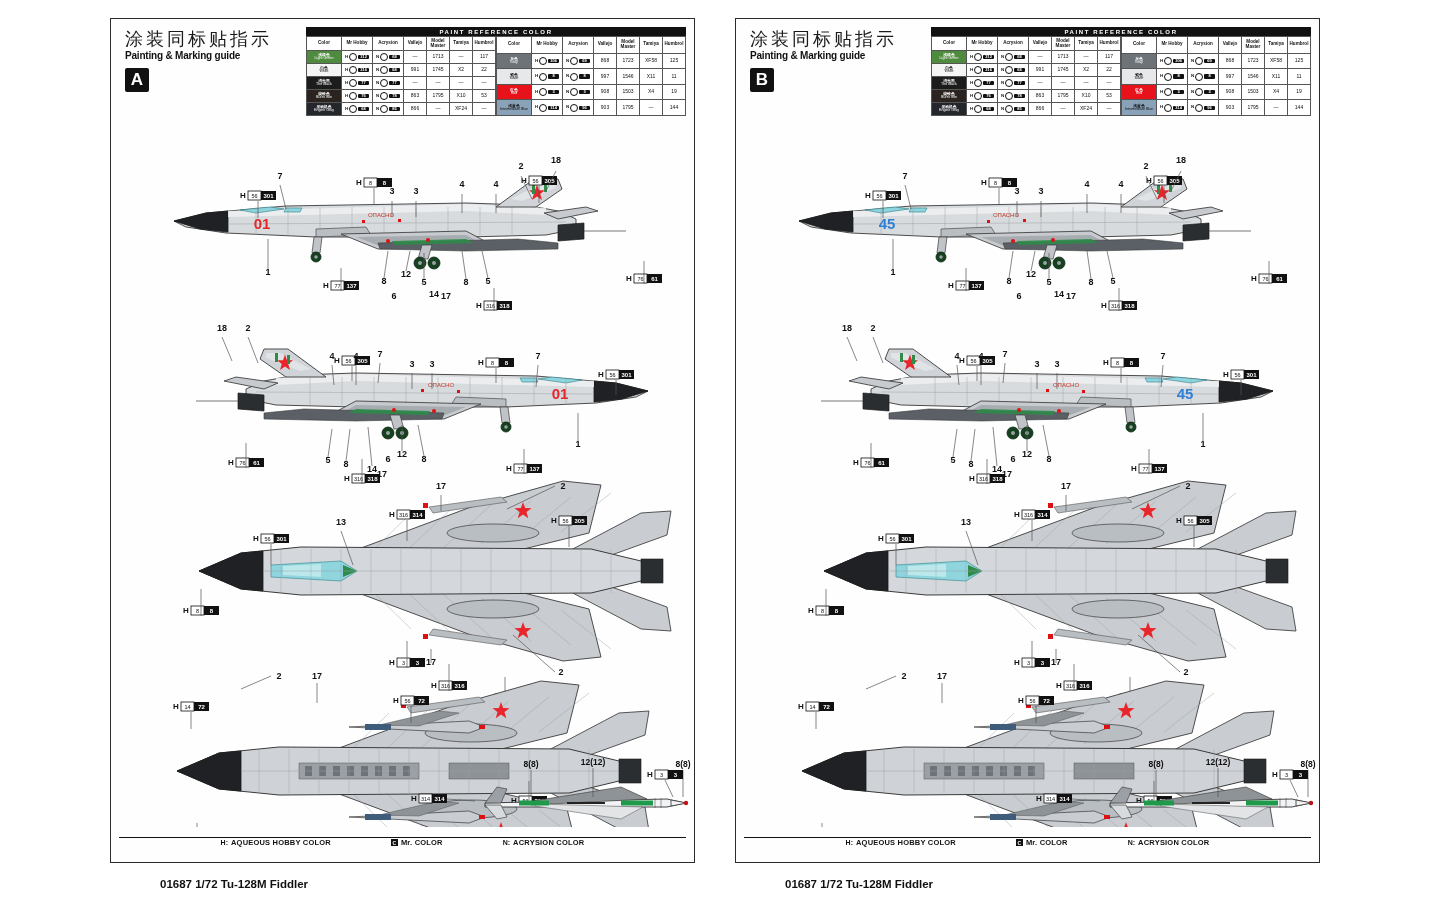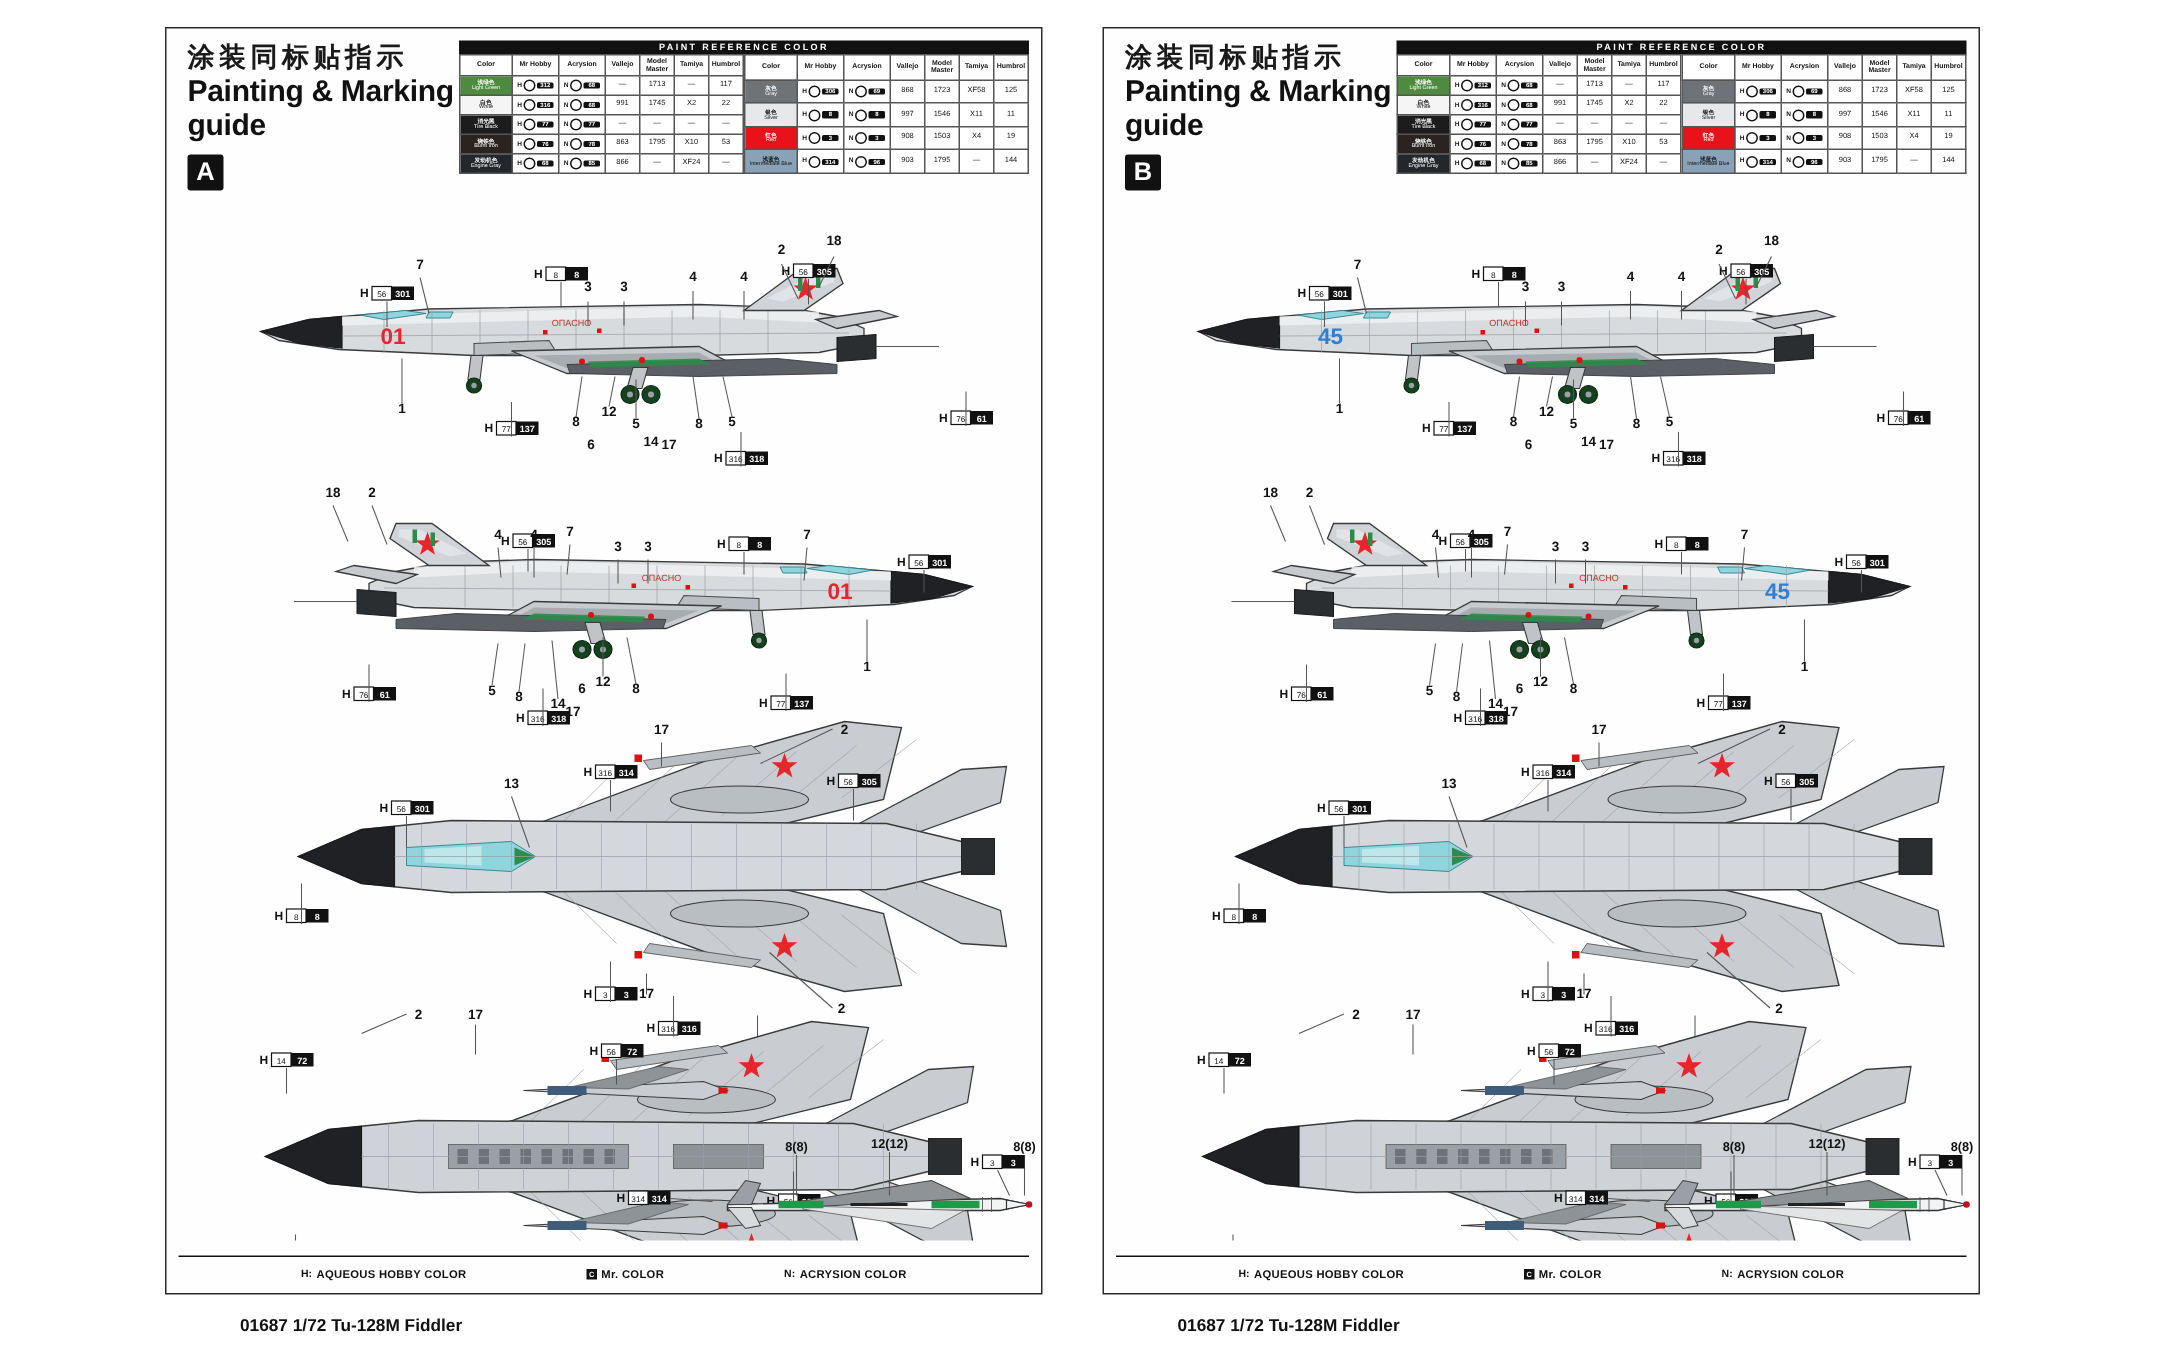--- a/index.html
+++ b/index.html
@@ -13,25 +13,25 @@
     position:absolute;top:18px;height:845px;
     background:#fefefe;border:1px solid #2b2b2b;
     box-sizing:border-box;
   }
   #panel-a{left:110px;width:585px;}
   #panel-b{left:735px;width:585px;}
 
   
   .hdr{position:absolute;left:14px;top:10px;width:200px;}
   .hdr .cn{
-    font-size:18px;font-weight:bold;letter-spacing:3px;color:#1a1a1a;
+    font-size:18px;font-weight:normal;letter-spacing:3px;color:#1a1a1a;
     font-family:"DejaVu Sans",sans-serif;line-height:1.1;
   }
   .hdr .en{
-    font-size:20px;font-weight:bold;color:#111;margin-top:1px;
+    font-size:10px;font-weight:bold;color:#111;margin-top:1px;
     letter-spacing:-0.2px;
   }
   .letter-box{
     margin-top:7px;width:24px;height:24px;background:#111;color:#fff;
     font-size:17px;font-weight:bold;display:flex;align-items:center;
     justify-content:center;border-radius:2px;
   }
 
   
   .ptbl-wrap{position:absolute;right:8px;top:8px;}
@@ -71,22 +71,22 @@
     border:0.8px solid #111;
   }
 
   
   .art{position:absolute;left:0;top:108px;width:585px;height:700px;}
   svg{display:block;}
 
   
   .legend{
     position:absolute;left:8px;right:8px;bottom:8px;height:16px;
-    border-top:1px solid #111;display:flex;align-items:flex-end;
-    justify-content:center;gap:80px;
+    border-top:1px solid #111;display:flex;align-items:flex-start;
+    justify-content:center;gap:60px;
   }
   .legend .itm{display:flex;align-items:center;gap:3px;}
   .legend .mark{font-size:7px;font-weight:bold;color:#111;}
   .legend .sq{
     width:7px;height:7px;background:#111;color:#fff;font-size:5px;
     display:flex;align-items:center;justify-content:center;font-weight:bold;
   }
   .legend .txt{font-size:7.5px;font-weight:bold;color:#111;letter-spacing:0.2px;}
 
   .caption{

